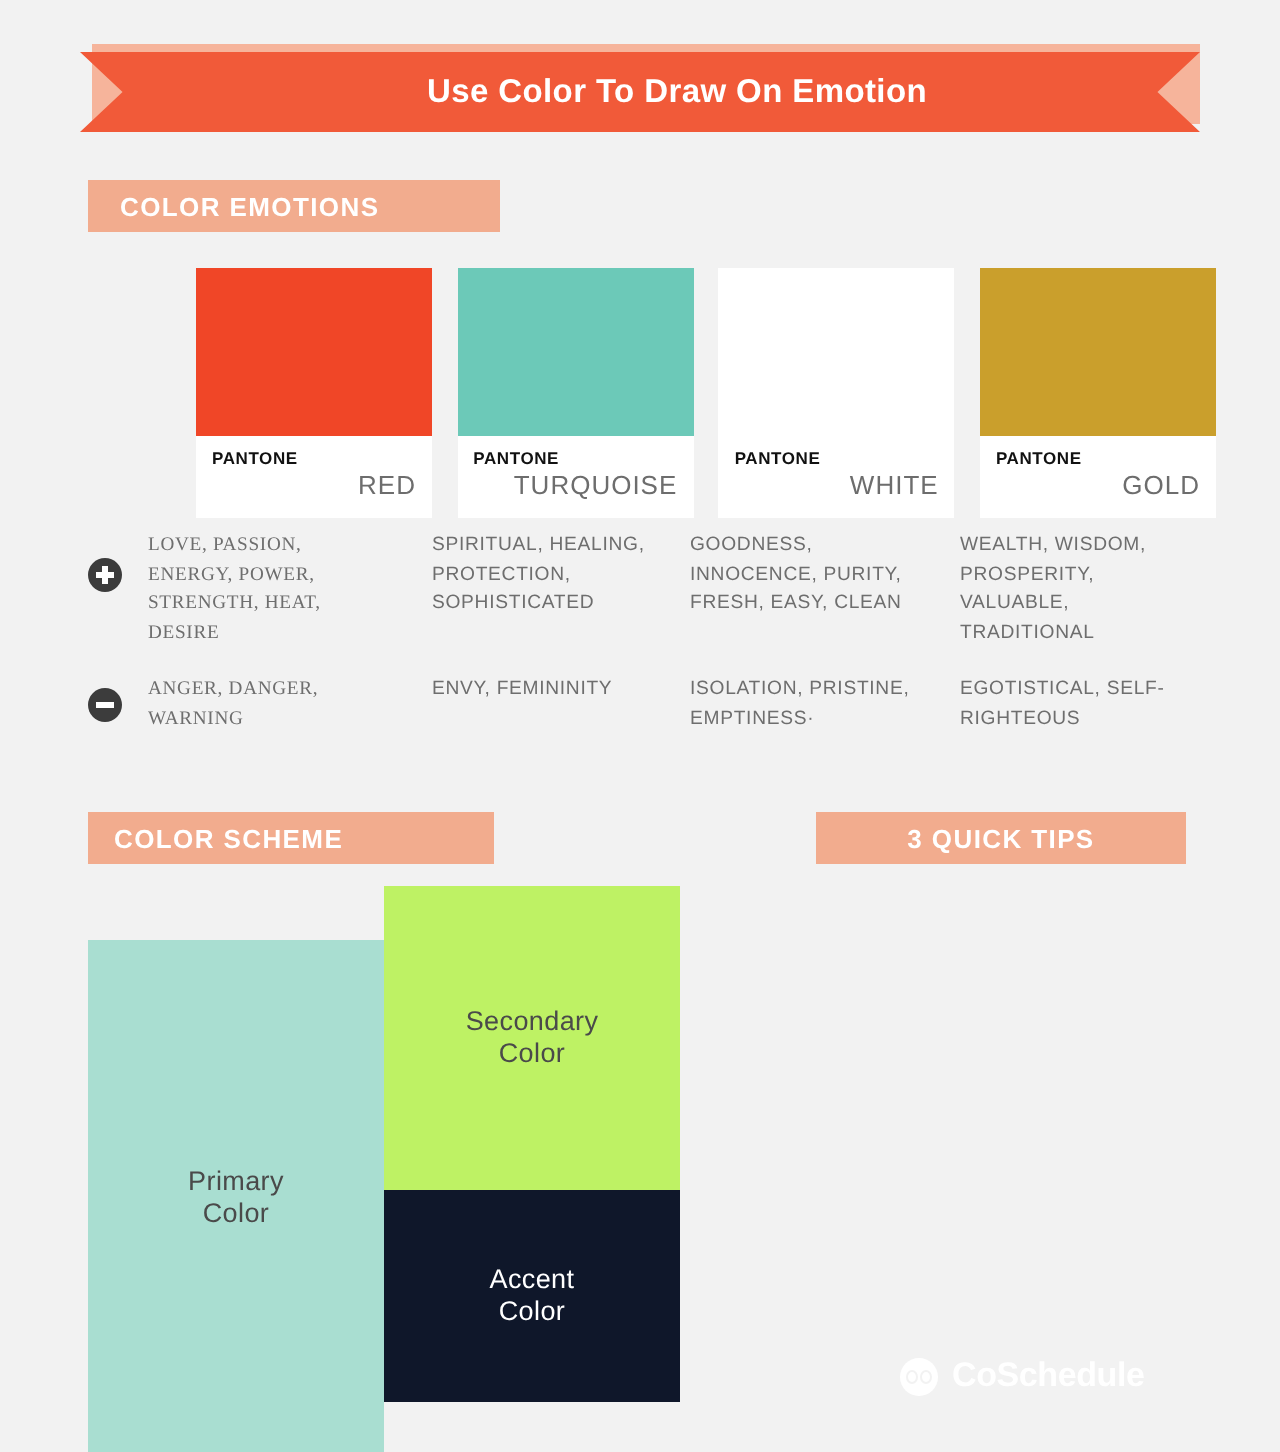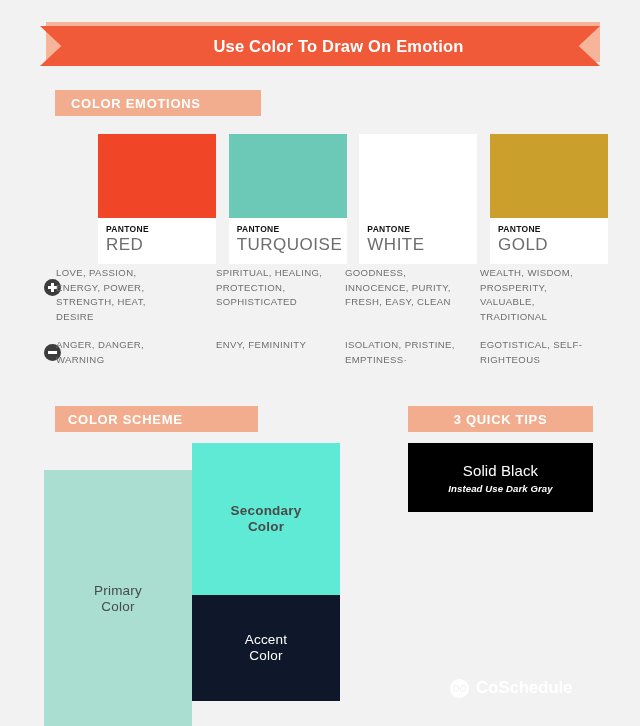--- a/index.html
+++ b/index.html
@@ -58,21 +58,21 @@
     position: absolute;
     background: #f2ac8e;
     height: 26px;
     display: flex;
     align-items: center;
     color: #ffffff;
     font-size: 13px;
     font-weight: bold;
     letter-spacing: 0.7px;
   }
-  .pill.left-pad { padding-left: 16px; margin-left: 11px; }
+  .pill.left-pad { padding-left: 16px; }
   .pill.centered { justify-content: center; }
 
   #pill-color-emotions { left: 44px; top: 90px; width: 190px; }
   #pill-color-scheme   { left: 44px; top: 406px; width: 190px; padding-left: 13px; }
   #pill-quick-tips     { left: 408px; top: 406px; width: 185px; }
 
   
   .swatch-row {
     position: absolute;
     left: 62px;
@@ -93,23 +93,23 @@
   .swatch-meta {
     padding: 6px 8px 9px 8px;
   }
   .swatch-pantone {
     font-size: 8.5px;
     font-weight: bold;
     color: #111111;
     letter-spacing: 0.3px;
   }
   .swatch-name {
-    font-size: 17px;
+    font-size: 13px;
     color: #6d6d6d;
-    text-align: left;
+    text-align: right;
     margin-top: 1px;
     letter-spacing: 0.5px;
   }
   .attr-icon {
     position: absolute;
     left: 44px;
     width: 17px;
     height: 17px;
     border-radius: 50%;
     background: #3c3c3c;
@@ -129,21 +129,21 @@
   .attr-col {
     position: absolute;
     font-size: 9.6px;
     line-height: 14.6px;
     color: #6e6e6e;
     letter-spacing: 0.35px;
     width: 122px;
   }
   .attr-pos { top: 266px; }
   .attr-neg { top: 338px; }
-  .c0 { left: 56px; }
+  .c0 { left: 74px; font-family: Liberation Serif, serif; }
   .c1 { left: 216px; }
   .c2 { left: 345px; }
   .c3 { left: 480px; }
 
   
   .scheme-grid {
     position: absolute;
     left: 44px;
     top: 443px;
     width: 296px;
@@ -160,25 +160,24 @@
     margin-top: 27px;
   }
   .scheme-right {
     width: 148px;
     height: 258px;
     display: flex;
     flex-direction: column;
   }
   .scheme-secondary {
     height: 152px;
-    background: #5eead4;
-    display: flex;
-    align-items: center;
-    justify-content: center;
-    font-weight: bold;
+    background: #bef264;
+    display: flex;
+    align-items: center;
+    justify-content: center;
   }
   .scheme-accent {
     height: 106px;
     background: #0f172a;
     display: flex;
     align-items: center;
     justify-content: center;
   }
   .scheme-label {
     text-align: center;
@@ -351,22 +350,18 @@
     <div class="scheme-accent">
       <div class="scheme-label on-dark">
         <div>Accent</div>
         <div>Color</div>
       </div>
     </div>
   </div>
 </div>
 
 <div class="tips">
-  <div class="tip" id="tip-0">
-    <span class="tip-title">Solid Black</span>
-    <span class="tip-sub">Instead Use Dark Gray</span>
-  </div>
 </div>
 
 <div class="logo">
   <span class="logo-mark"></span>
   <span class="logo-text">CoSchedule</span>
 </div>
 
 </body></html>

